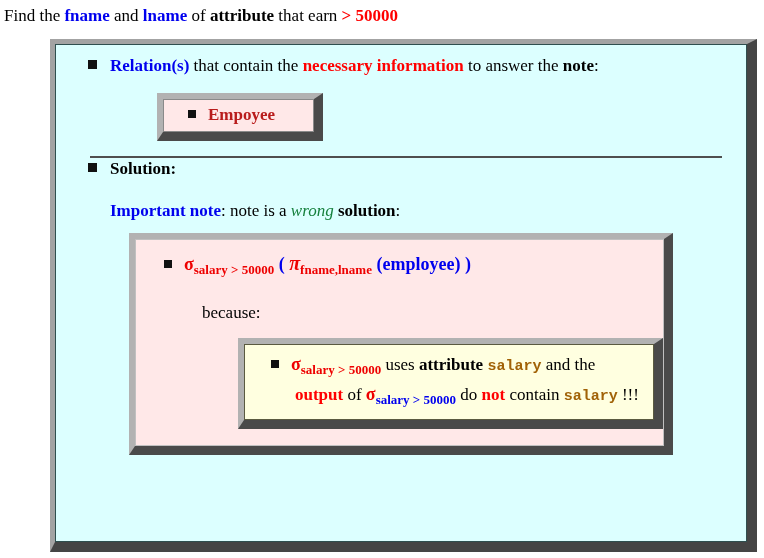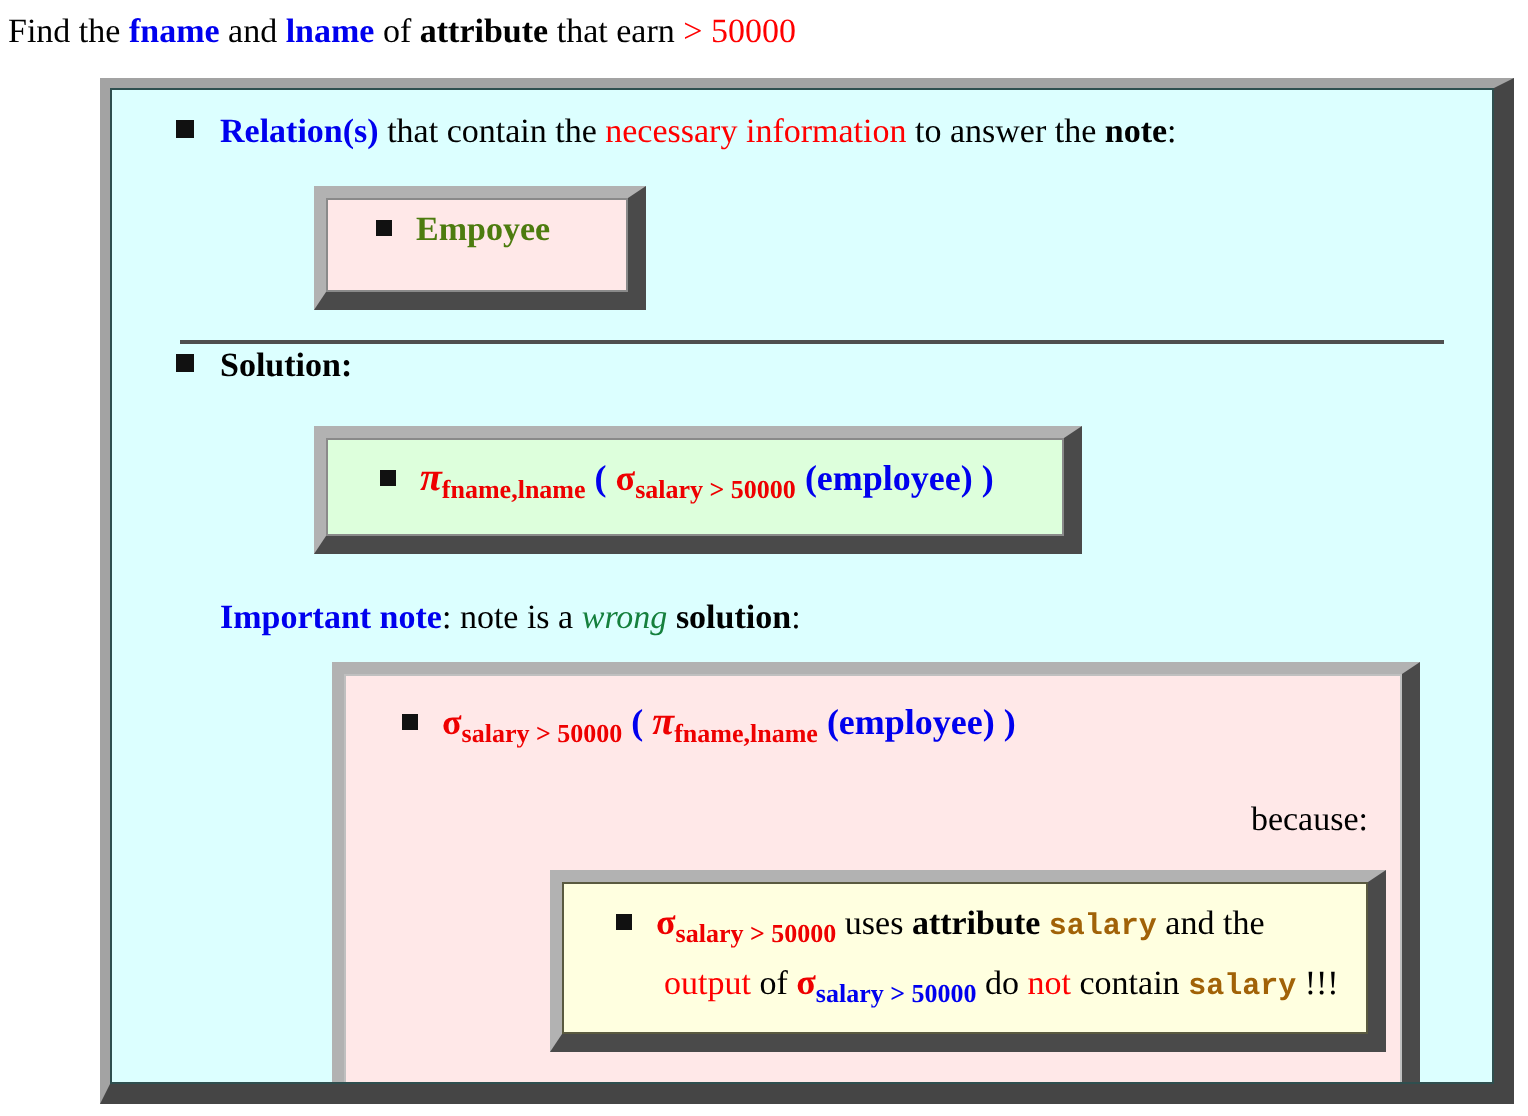--- a/index.html
+++ b/index.html
@@ -60,41 +60,41 @@
   }
   .sq-sm { width: 8px; height: 8px; margin-right: 12px; }
   .rule {
     height: 0;
     border-top: 2px solid #4f4f4f;
     margin: 15px 12px 0 2px;
   }
   
   .b      { font-weight: bold; }
   .blue-b { color: #0000ee; font-weight: bold; }
-  .red-b  { color: #ff0000; font-weight: normal; text-align: center; }
+  .red-b  { color: #ff0000; font-weight: bold; text-align: center; }
   .wrong  { color: #15803d; font-weight: normal; font-style: italic; }
   
   .pi  { color: #ee0000; font-weight: bold; font-style: italic; font-size: 20px; }
   .sg  { color: #ee0000; font-weight: bold; font-size: 18px; }
   .par { color: #0000ee; font-weight: bold; font-size: 18px; }
   .sub { font-size: 13px; font-weight: bold; vertical-align: -4px; }
   .sub.r { color: #ee0000; }
   .sub.bl { color: #0000ee; }
   .mono { font-family: "Liberation Mono", monospace; font-weight: bold; color: #a16207; font-size: 15px; }
   
   .emp-box   { margin: 17px 0 0 69px; }
-  .emp-box .bevel-inner { padding: 5px 38px 20px 24px; font-weight: bold; color: #4d7c0f; font-size: 17px; }
+  .emp-box .bevel-inner { padding: 5px 38px 6px 24px; font-weight: bold; color: #b91c1c; font-size: 17px; }
   .sol-row   { margin-top: 0; }
   .green-box { margin: 20px 0 0 69px; }
   .green-box .bevel-inner { padding: 6px 34px 9px 26px; line-height: 26px; }
   .note-row  { margin: 21px 0 0 22px; }
-  .wrong-box { margin: 12px 0 0 78px; display: block; width: 544px; box-sizing: border-box; }
+  .wrong-box { margin: 12px 0 0 41px; display: block; width: 544px; box-sizing: border-box; }
   .wrong-box > .bevel-inner { padding: 10px 16px 16px 28px; white-space: normal; border-color: #c0c0c0; }
   .wrong-expr { line-height: 26px; white-space: nowrap; }
-  .because-row { margin: 19px 0 0 38px; line-height: 21px; text-align: right; }
+  .because-row { margin: 19px 0 0 38px; line-height: 21px; }
   .reason-box { margin: 15px 0 0 74px; }
   .reason-box .bevel-inner { padding: 7px 14px 7px 12px; border-color: #5a5a40; }
   .reason-text { padding-left: 38px; line-height: 25px; white-space: nowrap; }
   .reason-text .sq-sm { margin-left: -24px; }
 </style>
 </head>
 <body>
 
 <div class="page-title"><span>Find the </span><span class="blue-b">fname</span><span> and </span><span class="blue-b">lname</span><span> of </span><span class="b">attribute</span><span> that earn </span><span class="red-b">&gt; 50000</span></div>
 
@@ -109,23 +109,20 @@
       <div class="bevel-inner pink"><span class="sq sq-sm"></span><span>Empoyee</span></div>
     </div>
 
     
     <div class="rule"></div>
 
     
     <div class="row sol-row"><span class="sq"></span><span class="b">Solution:</span></div>
 
     
-    <div class="bevel green-box">
-      <div class="bevel-inner green"><span class="sq sq-sm"></span><span class="pi">π</span><span class="sub r">fname,lname</span><span class="par"> ( </span><span class="sg">σ</span><span class="sub r">salary &gt; 50000</span><span class="par"> (employee) )</span></div>
-    </div>
 
     
     <div class="row note-row"><span class="blue-b">Important note</span><span>: note is a </span><span class="wrong">wrong</span><span class="b"> solution</span><span>:</span></div>
 
     
     <div class="bevel wrong-box">
       <div class="bevel-inner pink">
 
         <div class="wrong-expr"><span class="sq sq-sm"></span><span class="sg">σ</span><span class="sub r">salary &gt; 50000</span><span class="par"> ( </span><span class="pi">π</span><span class="sub r">fname,lname</span><span class="par"> (employee) )</span></div>
 

